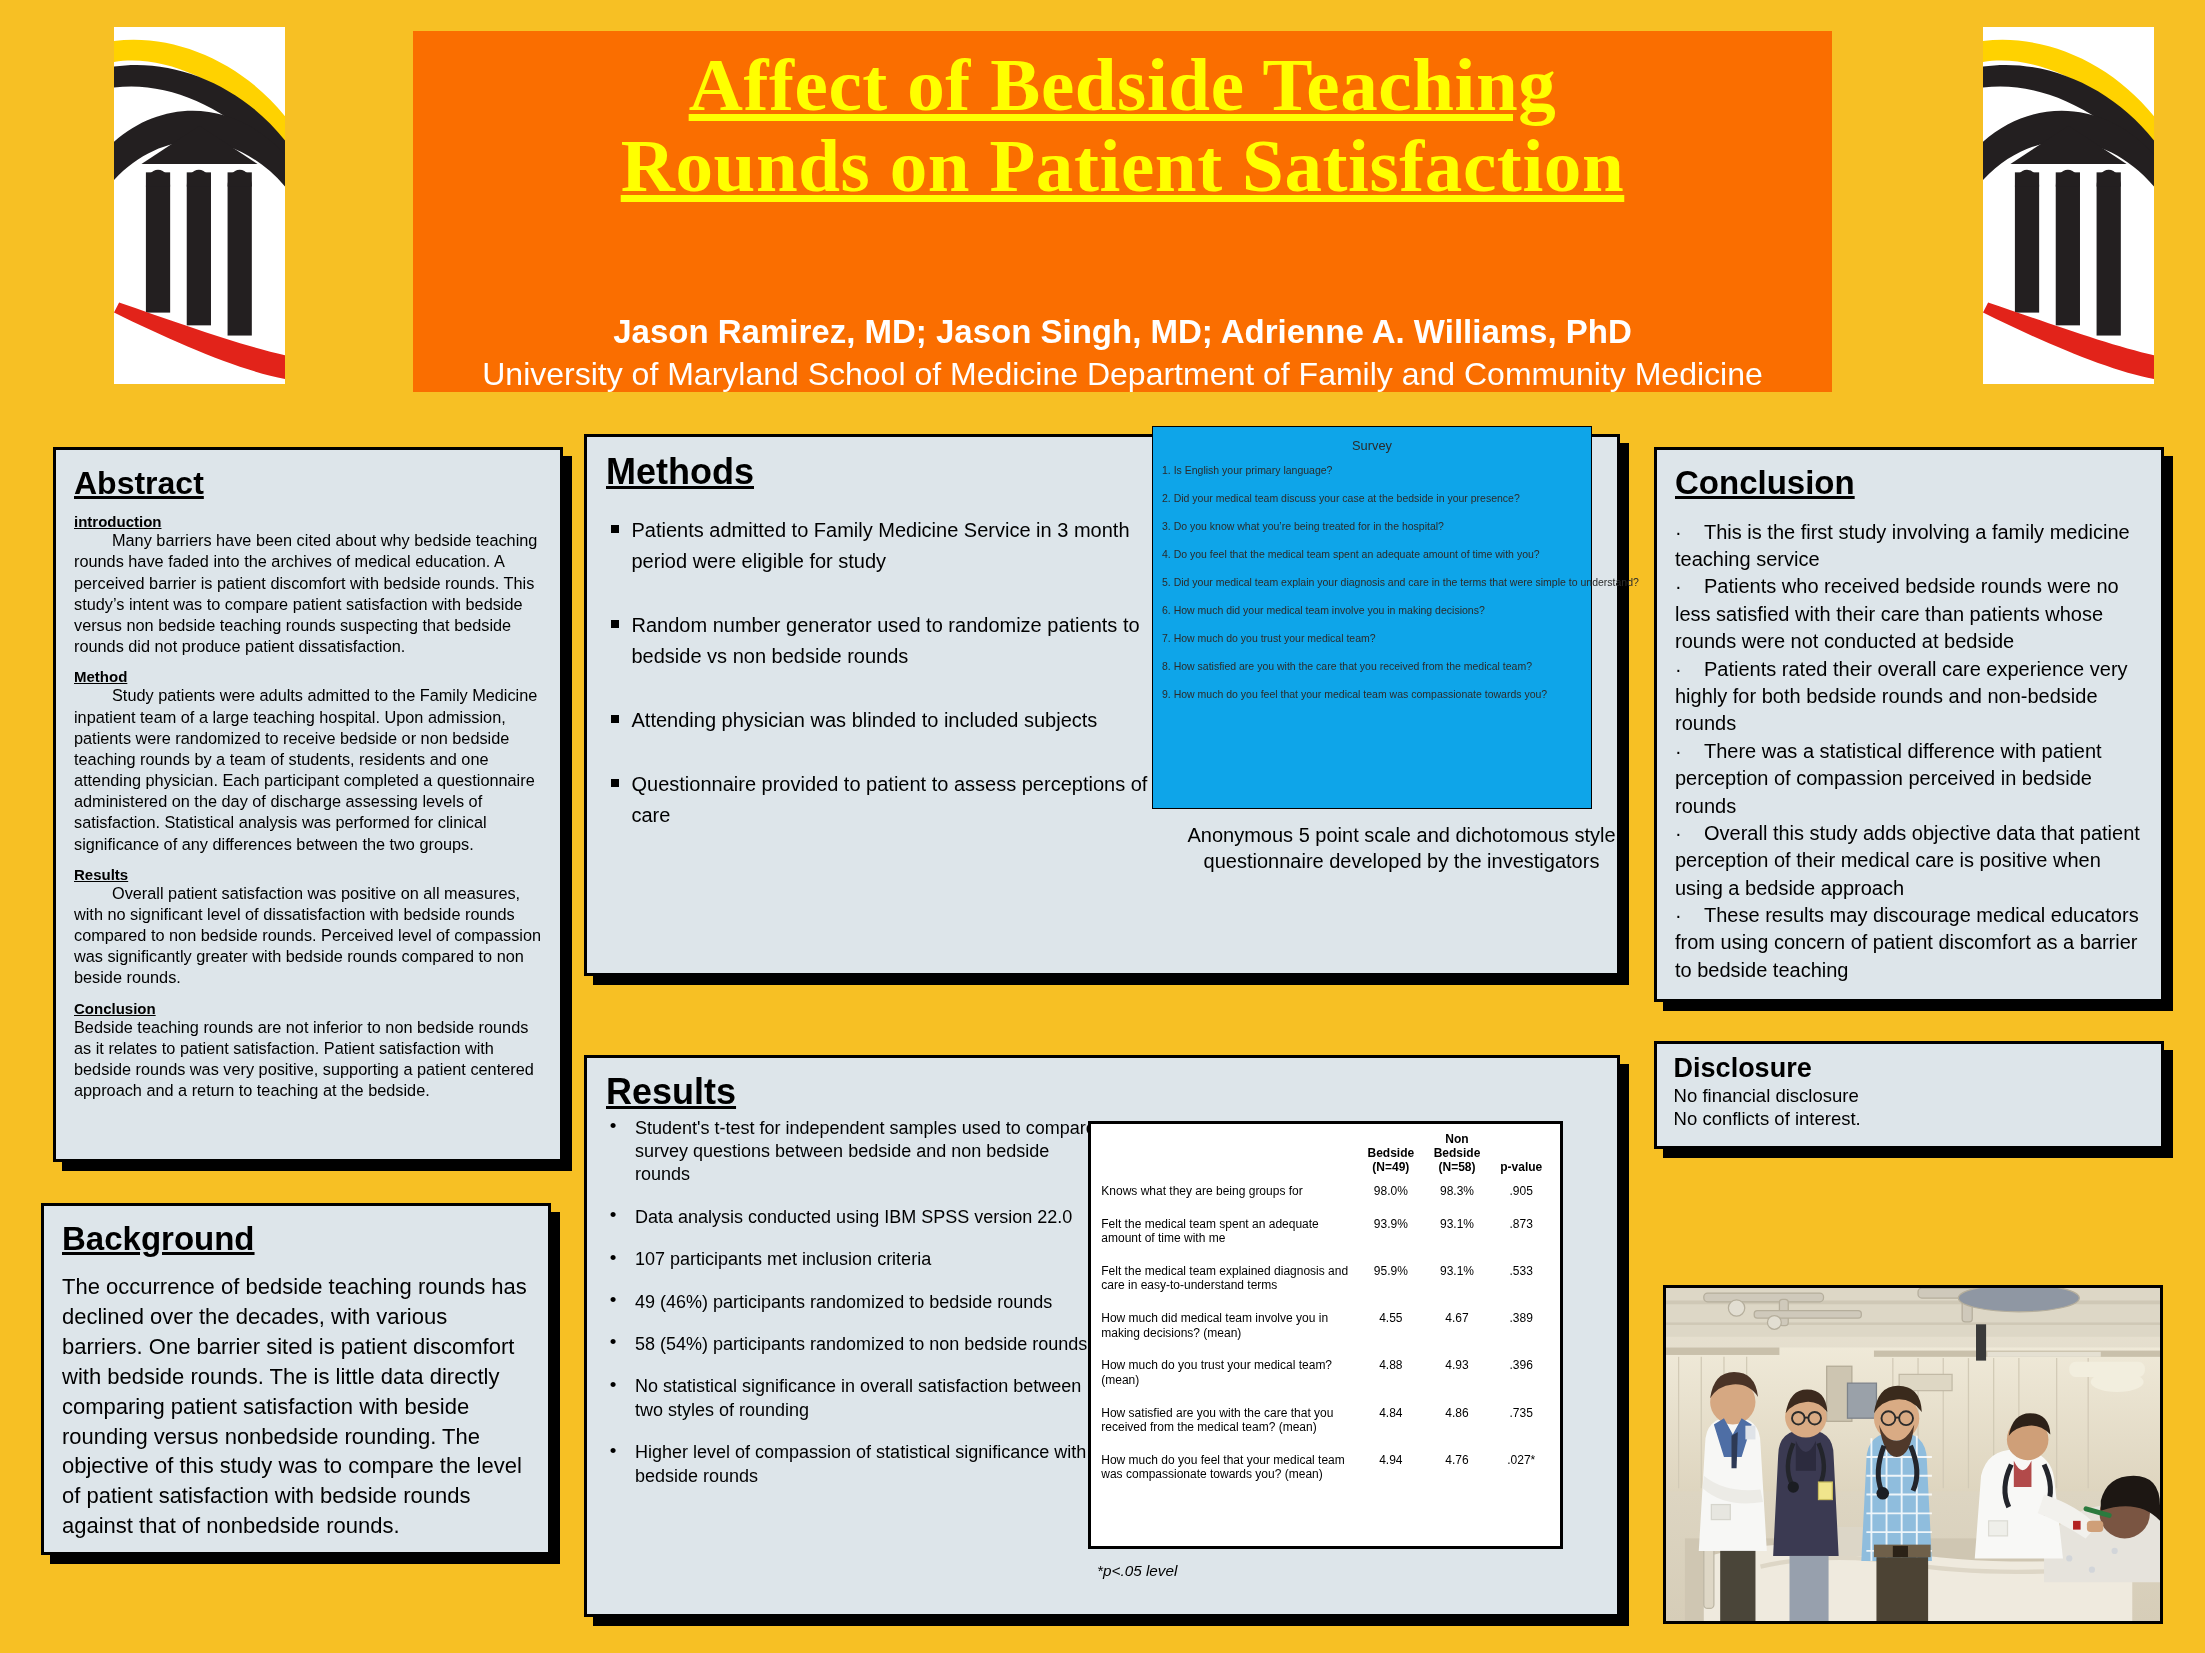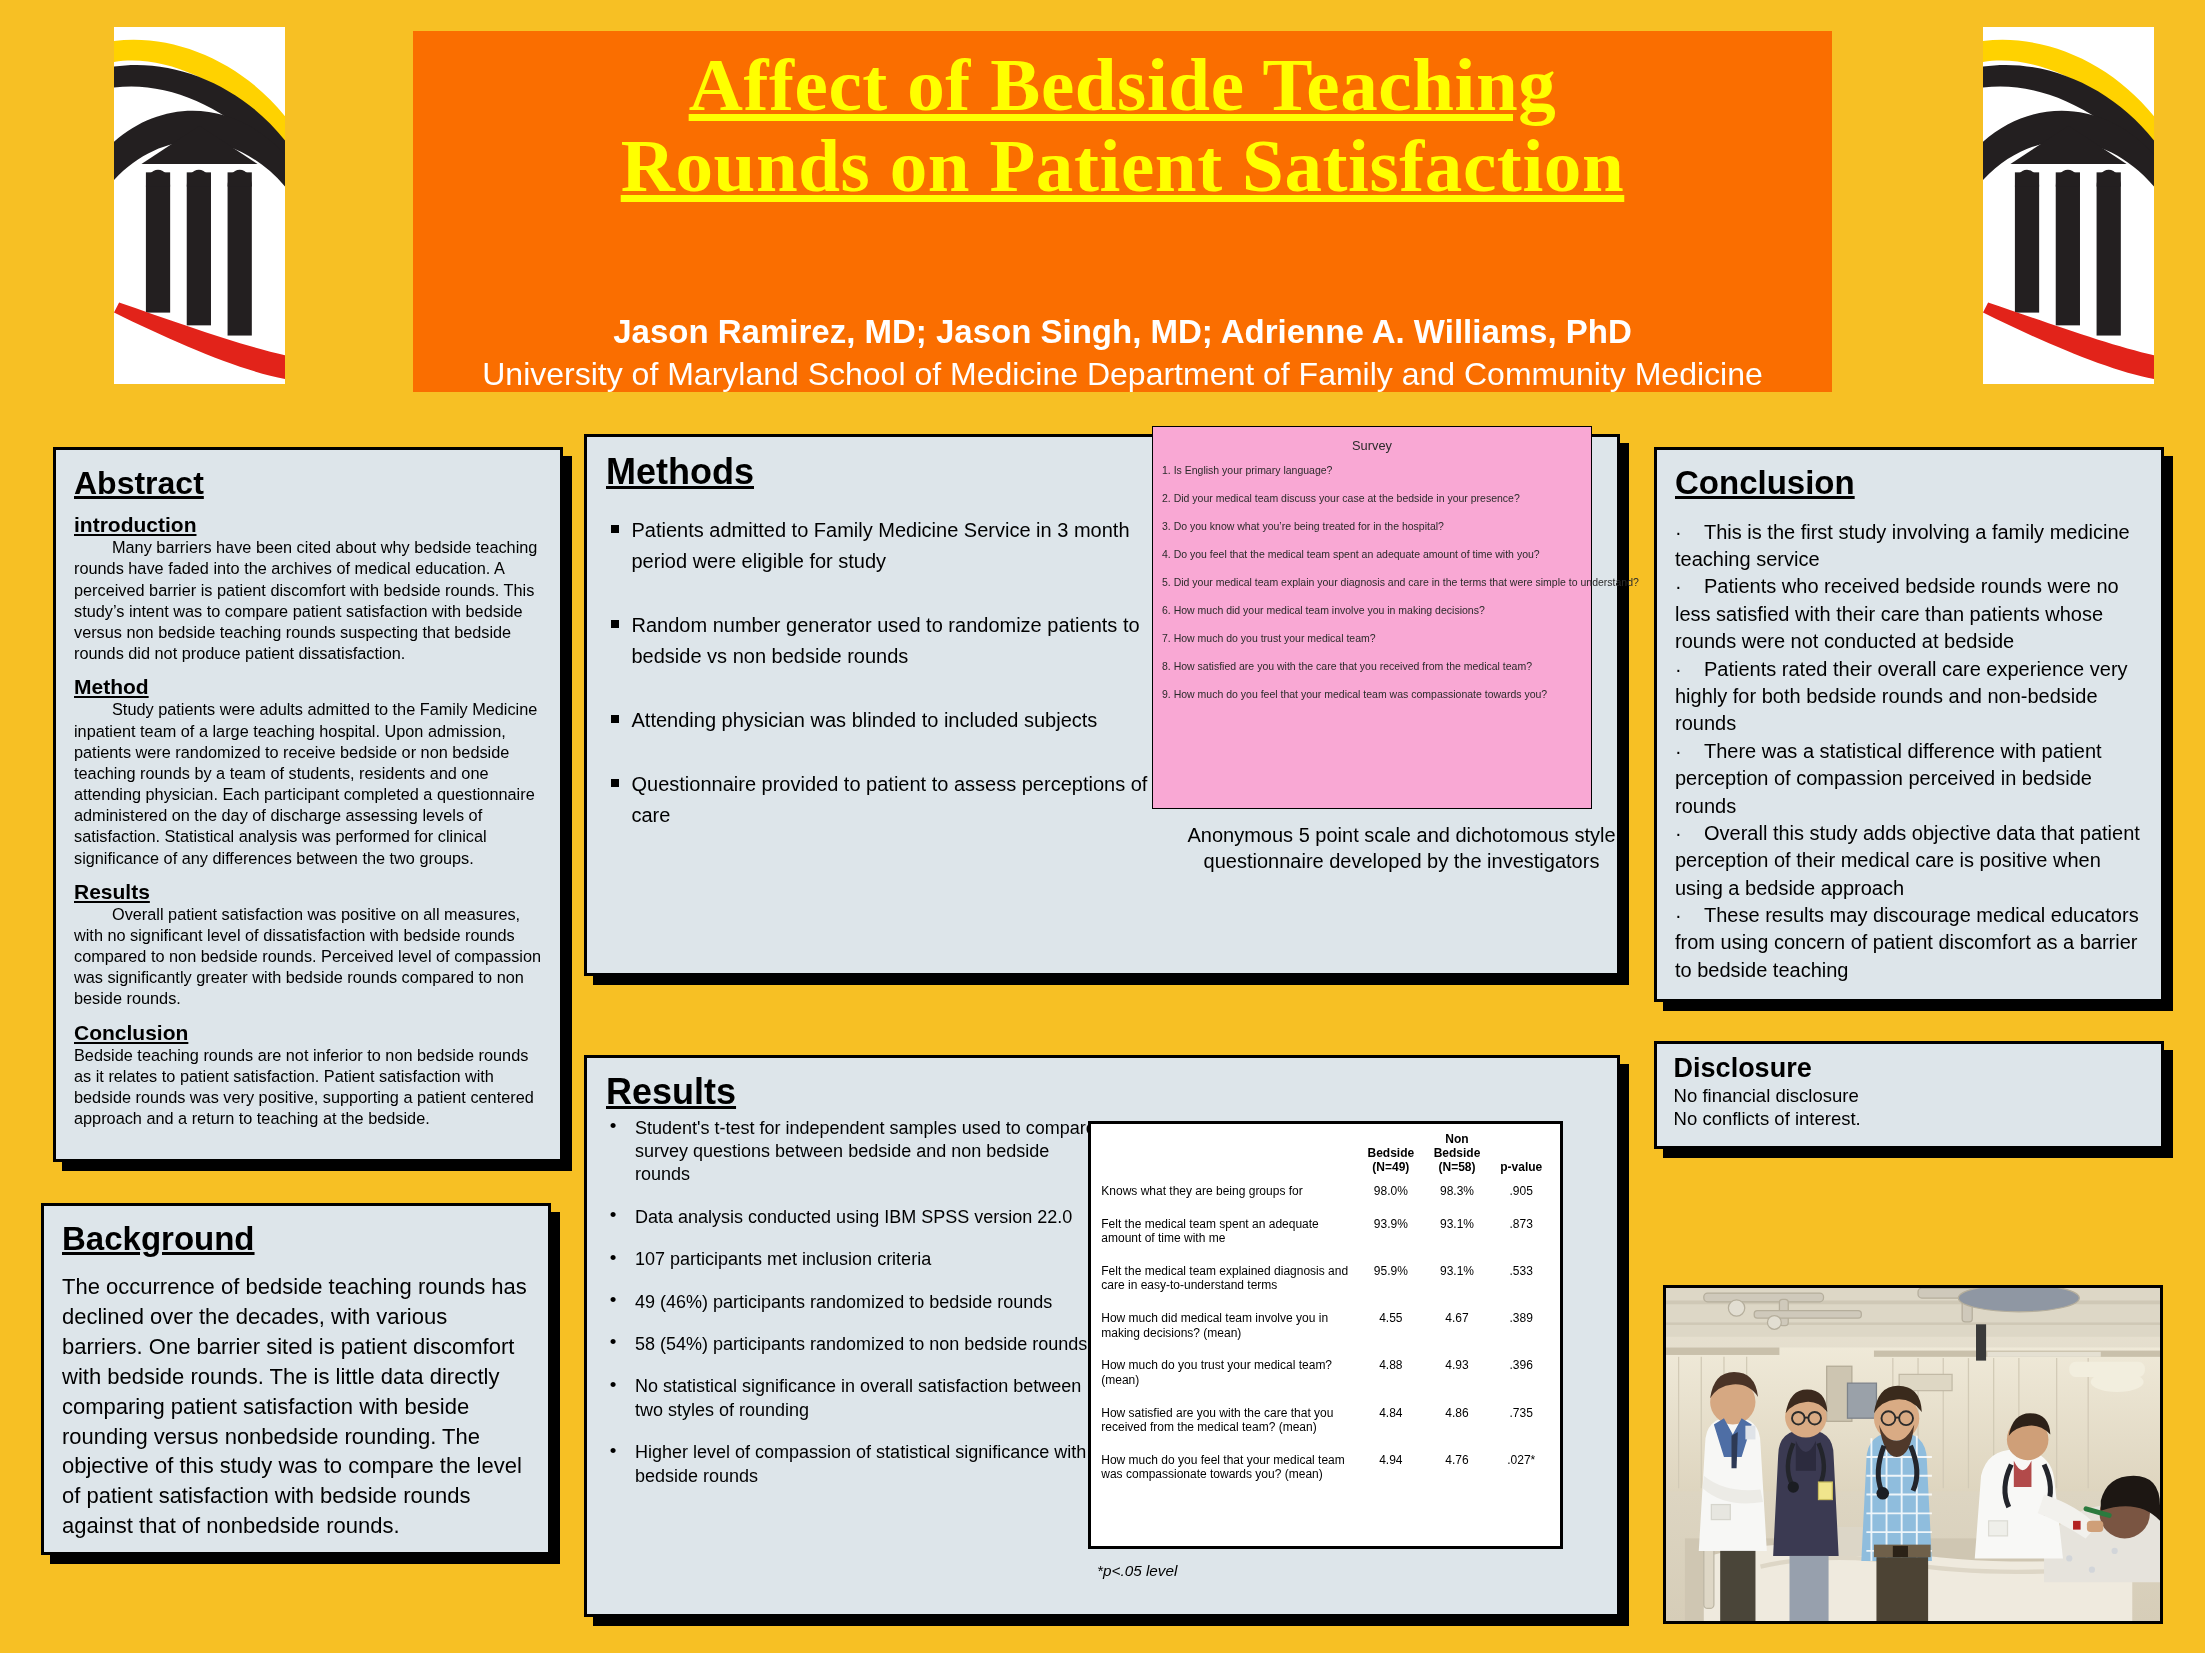--- a/index.html
+++ b/index.html
@@ -58,42 +58,42 @@
   .panel-h{
     font-weight:bold;
     text-decoration:underline;
     color:#000;
     margin:0 0 3.8px 0;
   }
 
   
   #panel-abstract{left:53px;top:447px;width:510px;height:715px;padding:15.3px 18px;}
   #panel-abstract .panel-h{font-size:32px;}
-  .sub-h{font-weight:bold;text-decoration:underline;font-size:21px;display:block;margin-top:11px;}
+  .sub-h{font-weight:bold;text-decoration:underline;font-size:15px;display:block;margin-top:11px;}
   .abs-p{font-size:16.3px;line-height:1.30;margin:0 0 0 0;text-align:left;}
   .abs-p .ind{display:inline-block;width:38px;}
 
   
   #panel-background{left:41px;top:1203px;width:510px;height:352px;padding:14px 18px;}
   #panel-background .panel-h{font-size:33px;margin-bottom:14px;}
   #panel-background p{font-size:22px;line-height:1.36;margin:0;}
 
   
   #panel-methods{left:584px;top:434px;width:1036px;height:542px;padding:14px 19px;}
   #panel-methods .panel-h{font-size:36px;margin-bottom:22px;}
   .m-list{list-style:none;margin:0;padding:0;width:549px;}
   .m-list li{
     font-size:20px;line-height:1.55;margin:0 0 33px 0;position:relative;padding-left:25.5px;
   }
   .m-list li:before{
     content:"";position:absolute;left:5.1px;top:10.2px;width:8.3px;height:8.3px;background:#000;
   }
   .survey-box{
     position:absolute;left:565px;top:-11.5px;width:440px;height:383px;
-    background:#f9a8d4;border:1.9px solid #000;
+    background:#0ea5e9;border:1.9px solid #000;
     padding:6.4px 9px;box-sizing:border-box;
   }
   .survey-title{text-align:center;font-size:12.8px;margin:5.1px 0 11.5px 0;color:#2b2b2b;}
   .survey-q{font-size:10.5px;line-height:1.2;margin:0 0 15.3px 0;color:#2b2b2b;white-space:nowrap;}
   .scale-note{
     position:absolute;left:585px;top:385px;width:459px;
     text-align:center;font-size:20px;line-height:1.30;
   }
 
   

